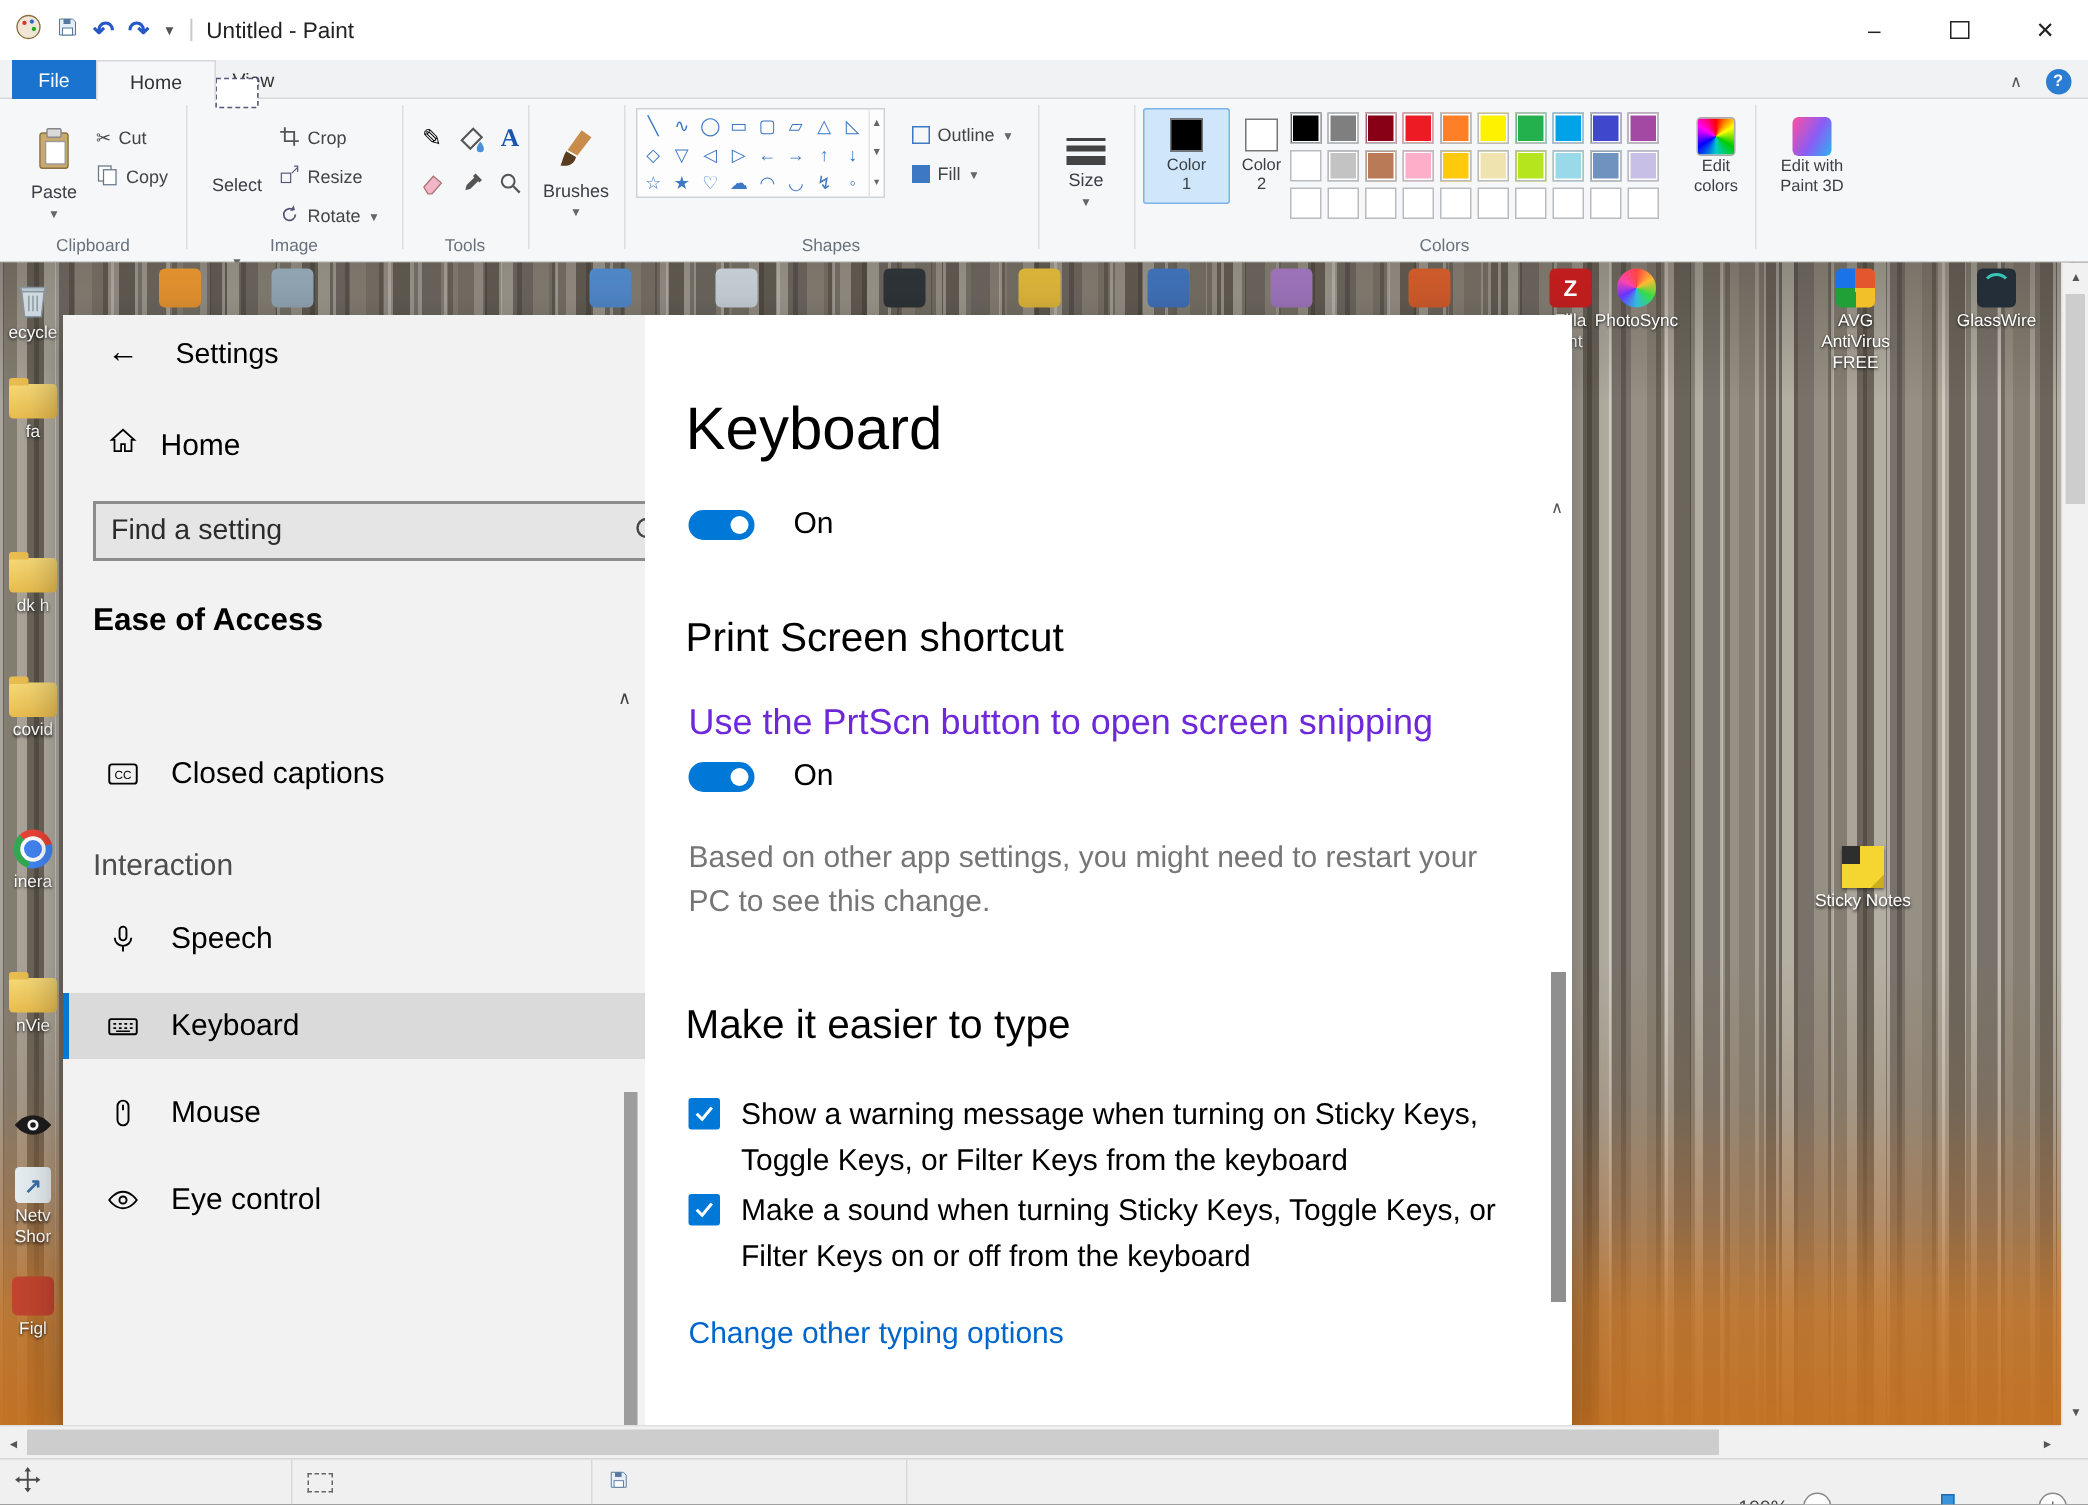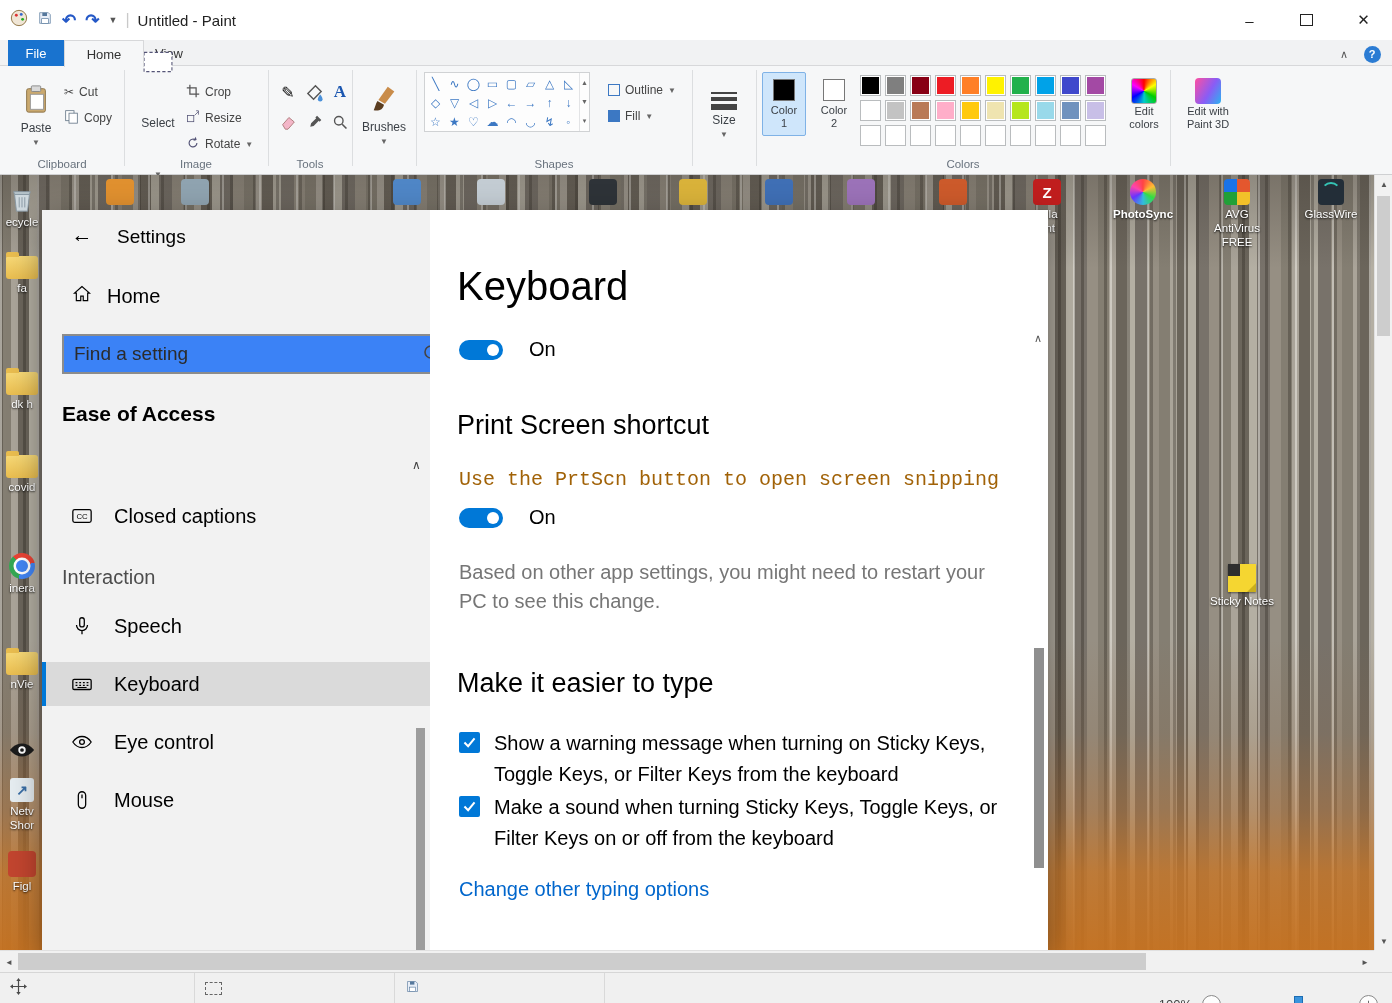--- a/index.html
+++ b/index.html
@@ -35,21 +35,21 @@
   .carat{font-size:8px;color:#666;}
   .toolbtn{position:absolute;width:24px;height:24px;display:flex;align-items:center;justify-content:center;}
   .shapesbox{position:absolute;left:424px;top:6px;width:166px;height:60px;background:#fdfdfd;border:1px solid #d0d2d4;box-sizing:border-box;display:flex;}
   .shapes-grid{display:grid;grid-template-columns:repeat(8,19px);grid-auto-rows:19px;padding:1px;}
   .shape-cell{display:flex;align-items:center;justify-content:center;font-size:12px;color:#3c78c3;}
   .shapes-scroll{width:12px;display:flex;flex-direction:column;align-items:center;justify-content:space-around;font-size:7px;color:#666;border-left:1px solid #e3e4e6;}
   .outline-ic{width:12px;height:12px;border:1.5px solid #3c78c3;box-sizing:border-box;}
   .fill-ic{width:12px;height:12px;background:#3c78c3;}
   .sizebars{display:flex;flex-direction:column;gap:3px;align-items:center;}
   .sizebars div{background:#444;width:26px;}
-  .colorbtn{position:absolute;top:6px;width:44px;height:64px;display:flex;flex-direction:column;align-items:center;justify-content:center;gap:1px;font-size:11px;color:#3b4046;border:1px solid transparent;border-radius:2px;box-sizing:border-box;}
+  .colorbtn{position:absolute;top:6px;width:58px;height:64px;display:flex;flex-direction:column;align-items:center;justify-content:center;gap:1px;font-size:11px;color:#3b4046;border:1px solid transparent;border-radius:2px;box-sizing:border-box;}
   .colorbtn.selected{background:#cfe6fb;border-color:#7fb2e6;}
   .cswatch{width:22px;height:22px;border:1px solid #777;box-sizing:border-box;margin-bottom:2px;}
   .palette{position:absolute;left:860px;top:9px;display:grid;grid-template-columns:repeat(10,25px);grid-auto-rows:25px;}
   .swatch{width:21px;height:21px;border:1px solid #b9bcbe;box-shadow:inset 0 0 0 1px #fff;box-sizing:border-box;}
   .rainbow{width:24px;height:24px;border-radius:3px;background:conic-gradient(#f00,#ff0,#0c0,#0cc,#00f,#f0f,#f00);border:1px solid #aaa;}
   .p3dic{width:26px;height:26px;border-radius:4px;background:linear-gradient(120deg,#ff4fa0,#8a5cf5 55%,#2bb3f0);}
 
   
   .canvas{position:absolute;left:0;top:175px;width:1392px;height:775px;overflow:hidden;background-color:#8b857a;
     background-image:
@@ -78,21 +78,21 @@
   
   .sw{position:absolute;left:42px;top:35px;width:1006px;height:740px;background:#fff;z-index:2;box-shadow:0 10px 30px rgba(0,0,0,.4);}
   .sw-side{position:absolute;left:0;top:0;width:388px;height:100%;background:#f2f2f2;}
   .sw-back{position:absolute;left:24px;top:10px;font-size:21px;color:#000;width:32px;height:30px;display:flex;align-items:center;justify-content:center;}
   .sw-title{position:absolute;left:75px;top:16px;font-size:19px;color:#000;}
   .sw-ctrl{position:absolute;right:6px;top:4px;display:flex;}
   .swb{width:46px;height:32px;display:flex;align-items:center;justify-content:center;font-size:14px;color:#333;}
   .swb .maxbox{width:10px;height:10px;border:1.2px solid #333;display:inline-block;}
   .home-row{position:absolute;left:30px;top:74px;display:flex;align-items:center;gap:15px;font-size:20px;color:#000;}
   .home-row svg{width:20px;height:20px;}
-  .searchbox{position:absolute;left:20px;top:124px;width:392px;height:40px;background:#3b82f6;border:2px solid #8c8c8c;box-sizing:border-box;}
+  .searchbox{position:absolute;left:20px;top:124px;width:392px;height:40px;background:#e5e5e5;border:2px solid #8c8c8c;box-sizing:border-box;}
   .searchbox input{position:absolute;left:0;top:0;width:304px;height:36px;border:none;outline:none;font-size:19px;padding:0 0 0 10px;font-family:"Liberation Sans",sans-serif;color:#2b2b2b;background:transparent;}
   .searchbox input::placeholder{color:#2b2b2b;opacity:1;}
   .searchbox .mag{position:absolute;right:8px;top:7px;width:22px;height:22px;}
   .eoa-title{position:absolute;left:20px;top:192px;font-size:21px;font-weight:bold;color:#000;}
   .nav-chevron{position:absolute;left:370px;top:248px;font-size:12px;color:#444;}
   .nav-groups{position:absolute;left:0;top:284px;width:388px;}
   .nav-heading{margin:8px 0 10px 0;padding-left:20px;height:34px;display:flex;align-items:center;font-size:20px;color:#4c4c4c;}
   .nav-heading.later{margin-top:22px;}
   .nav-item{position:relative;height:44px;margin-bottom:14px;display:flex;align-items:center;padding-left:28px;gap:20px;font-size:20px;color:#000;}
   .nav-item.sel{background:#dadada;}
@@ -100,21 +100,21 @@
   .nav-item.sel .nav-accent{background:var(--accent);}
   .nav-ic{width:24px;height:24px;display:flex;align-items:center;justify-content:center;}
   .nav-ic svg{width:22px;height:22px;}
   .side-thumb{position:absolute;left:374px;top:518px;width:9px;height:222px;background:#9d9d9d;}
   .sw-main{position:absolute;left:388px;top:0;width:618px;height:100%;background:#fff;}
   .sw-h1{position:absolute;left:27px;top:54px;font-size:40px;font-weight:300;color:#000;}
   .tgrow{position:absolute;display:flex;align-items:center;gap:26px;font-size:20px;color:#000;}
   .toggle{width:44px;height:20px;border-radius:10px;background:var(--accent);position:relative;}
   .toggle::after{content:'';position:absolute;right:4px;top:4px;width:12px;height:12px;border-radius:50%;background:#fff;}
   .sw-h2{position:absolute;left:27px;font-size:27px;color:#000;}
-  .sw-body{position:absolute;left:29px;font-size:20px;color:#a16207;font-family:Liberation Mono, monospace;}
+  .sw-body{position:absolute;left:29px;font-size:24px;color:#6d28d9;}
   .sw-note{position:absolute;left:29px;width:545px;font-size:20px;line-height:29px;color:#767676;}
   .cbrow{position:absolute;left:29px;display:flex;gap:14px;width:560px;}
   .cb{width:21px;height:21px;background:var(--accent);border-radius:2px;flex:none;display:flex;align-items:center;justify-content:center;margin-top:4px;}
   .cbtext{font-size:20px;line-height:31px;color:#000;}
   .sw-link{position:absolute;left:29px;font-size:20px;color:var(--link);}
   .main-chevron{position:absolute;right:6px;top:122px;font-size:11px;color:#555;}
   .main-thumb{position:absolute;right:4px;top:438px;width:10px;height:220px;background:#8f8f8f;}
 
   
   .vscroll{position:absolute;left:1374px;top:175px;width:18px;height:775px;background:#f1f1f1;border-left:1px solid #e0e0e0;box-sizing:border-box;z-index:3;}
@@ -461,21 +461,21 @@
           <div class="dicon-img" style="background: rgb(155, 114, 184);"></div>
         </div>
         <div class="dicon top" style="left: 918px; top: 4px;">
           <div class="dicon-img" style="background: rgb(204, 90, 43);"></div>
         </div>
         <div class="dicon top" style="left: 1012px; top: 4px;">
           <div class="dicon-img" style="background: rgb(192, 30, 30);">Z</div>
           <div class="dicon-lb">Zilla
 ent</div>
         </div>
-        <div class="dicon top" style="left: 1108px; top: 4px; font-weight: bold;">
+        <div class="dicon top" style="left: 1056px; top: 4px;">
           <div class="dicon-img kind-photosync"></div>
           <div class="dicon-lb">PhotoSync</div>
         </div>
         <div class="dicon top" style="left: 1202px; top: 4px;">
           <div class="dicon-img kind-avg"></div>
           <div class="dicon-lb">AVG AntiVirus
 FREE</div>
         </div>
         <div class="dicon top" style="left: 1296px; top: 4px;">
           <div class="dicon-img kind-glasswire"></div>
@@ -546,35 +546,35 @@
                 <rect x="2" y="7" width="20" height="11" rx="1.5" fill="none" stroke="#000" stroke-width="1.4"></rect>
                 <path d="M5 10.5h2M9 10.5h2M13 10.5h2M17 10.5h2M5 13.5h2M9 13.5h2M13 13.5h2M17 13.5h2M7 15.8h10" stroke="#000" stroke-width="1.2"></path>
               </svg>
             </span>
             <span>Keyboard</span>
           </div>
           <div class="nav-item">
             <span class="nav-accent"></span>
             <span class="nav-ic">
               <svg viewBox="0 0 24 24">
+                <rect x="8" y="3" width="8" height="18" rx="4" fill="none" stroke="#000" stroke-width="1.4"></rect>
+                <path d="M12 6v4" stroke="#000" stroke-width="1.4"></path>
+              </svg>
+            </span>
+            <span>Mouse</span>
+          </div>
+          <div class="nav-item">
+            <span class="nav-accent"></span>
+            <span class="nav-ic">
+              <svg viewBox="0 0 24 24">
                 <path d="M2 12s4-6 10-6 10 6 10 6-4 6-10 6S2 12 2 12z" fill="none" stroke="#000" stroke-width="1.4"></path>
                 <circle cx="12" cy="12" r="2.6" fill="none" stroke="#000" stroke-width="1.4"></circle>
               </svg>
             </span>
             <span>Eye control</span>
-          </div>
-          <div class="nav-item">
-            <span class="nav-accent"></span>
-            <span class="nav-ic">
-              <svg viewBox="0 0 24 24">
-                <rect x="8" y="3" width="8" height="18" rx="4" fill="none" stroke="#000" stroke-width="1.4"></rect>
-                <path d="M12 6v4" stroke="#000" stroke-width="1.4"></path>
-              </svg>
-            </span>
-            <span>Mouse</span>
           </div>
         </div>
       <div class="side-thumb"></div>
 
       <div class="sw-main">
         <div class="sw-h1">Keyboard</div>
 
         <div class="tgrow" style="left:29px;top:128px;">
           <span class="toggle"></span>
           <span>On</span>

